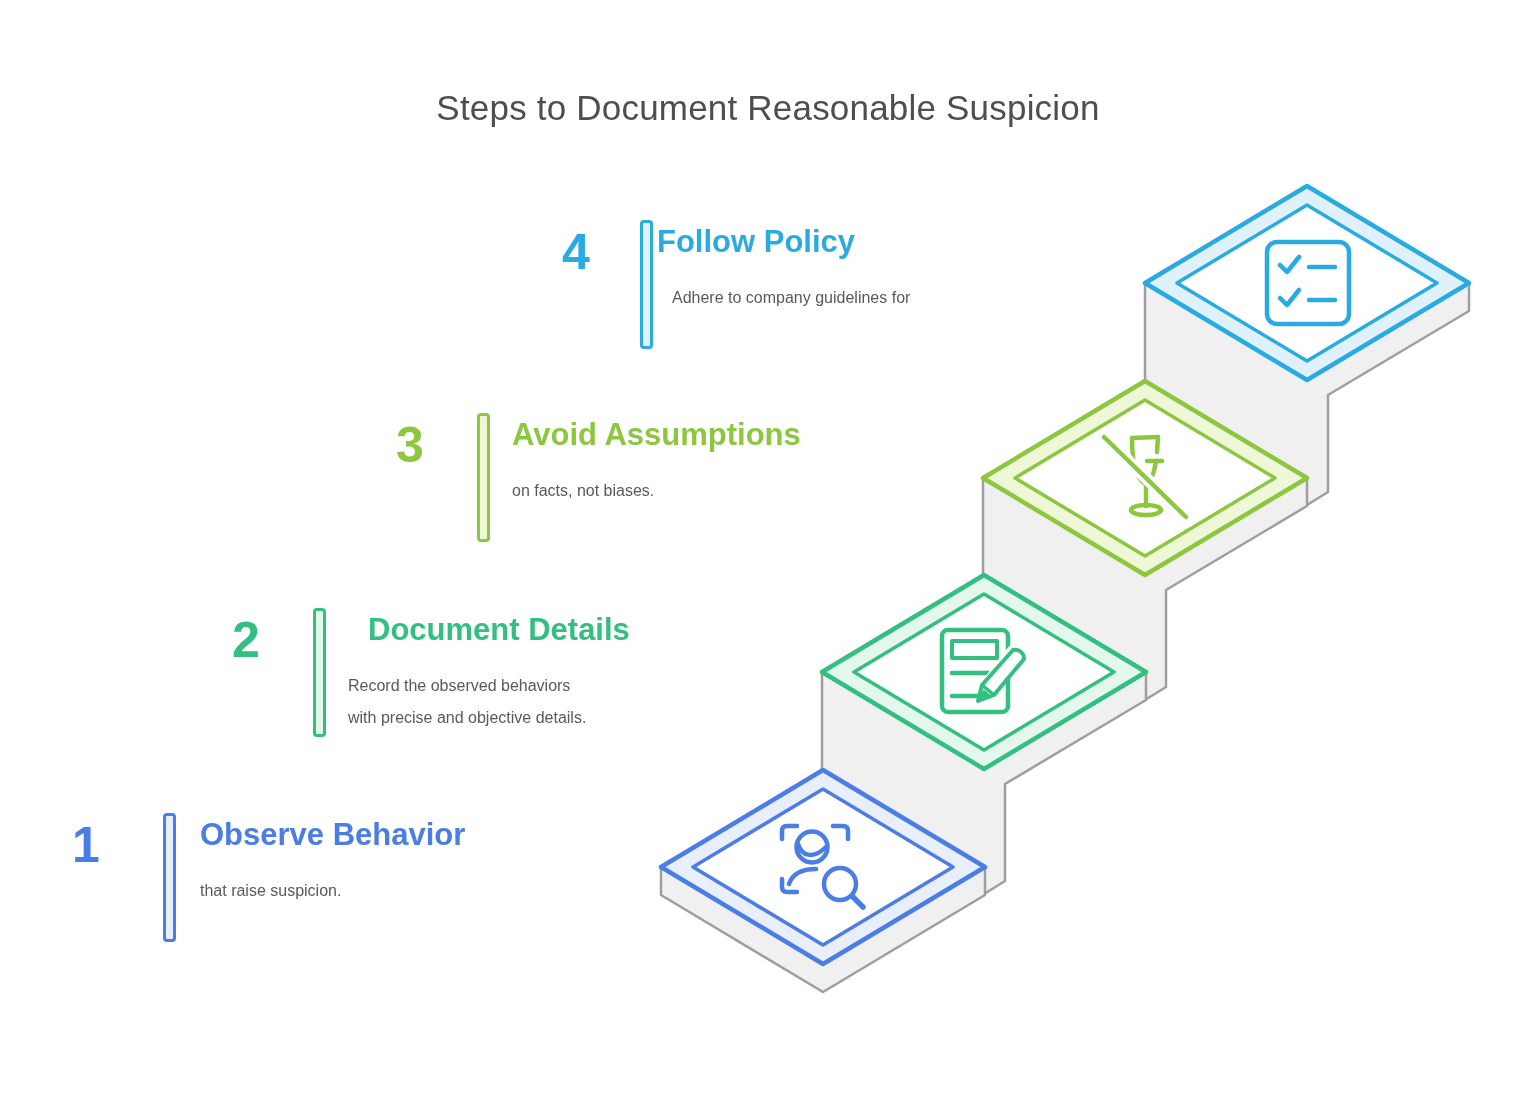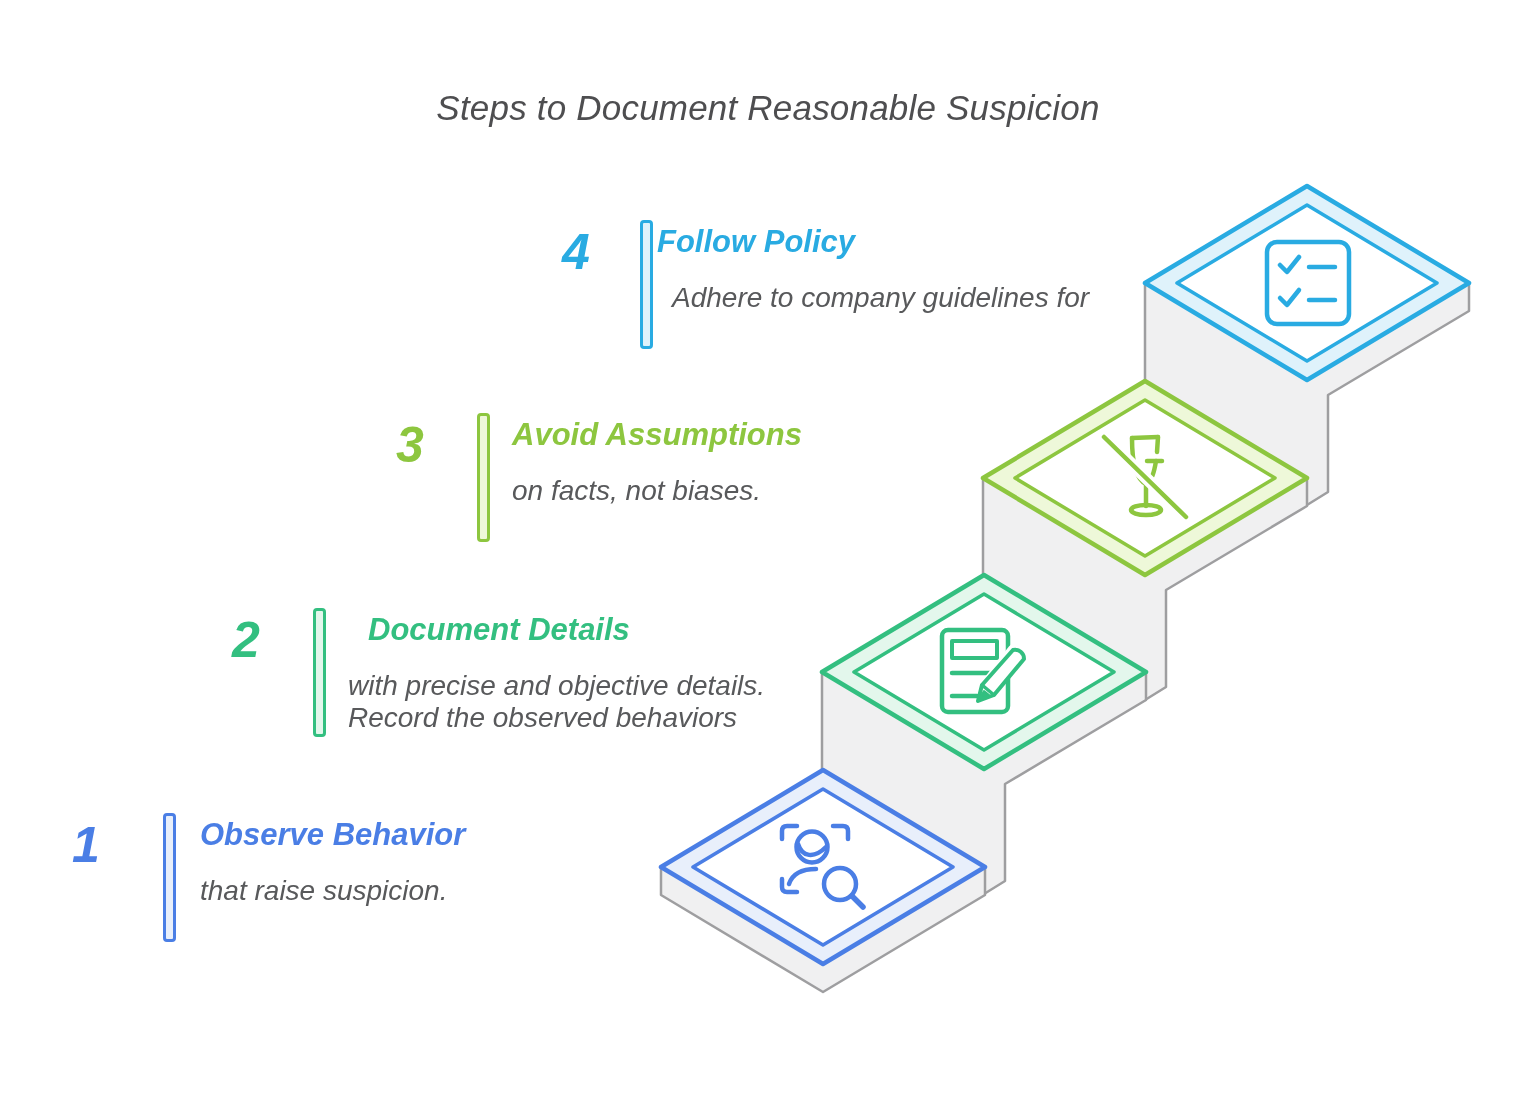--- a/index.html
+++ b/index.html
@@ -1,28 +1,27 @@
 <!DOCTYPE html>
 <html><head>
 <meta charset="utf-8">
 <style>
   html,body{margin:0;padding:0;background:#fff;}
   .canvas{
     position:relative;width:1536px;height:1095px;background:#fff;overflow:hidden;
     font-family:"Liberation Sans",sans-serif;
-    font-style:italic;
   }
   .page-title{
     position:absolute;left:0;right:0;top:88px;margin:0;text-align:center;
     font-size:35px;font-weight:500;color:var(--title-color);letter-spacing:.2px;
   }
   .num{position:absolute;width:60px;text-align:center;font-size:50px;font-weight:700;line-height:56px;}
   .bar{position:absolute;width:13px;height:129px;border-radius:4px;border:3.5px solid;box-sizing:border-box;}
   .stitle{position:absolute;margin:0;font-size:31px;font-weight:700;line-height:36px;white-space:nowrap;}
-  .desc{position:absolute;font-size:28px;line-height:32px;color:var(--desc-color);white-space:nowrap;}
+  .desc{position:absolute;font-size:16px;line-height:32px;color:var(--desc-color);white-space:nowrap;}
   .desc span{display:block;}
 
   .s1 .num,.s1 .stitle{color:var(--c1);}
   .s2 .num,.s2 .stitle{color:var(--c2);}
   .s3 .num,.s3 .stitle{color:var(--c3);}
   .s4 .num,.s4 .stitle{color:var(--c4);}
   .s1 .bar{border-color:var(--c1);background:var(--t1);}
   .s2 .bar{border-color:var(--c2);background:var(--t2);}
   .s3 .bar{border-color:var(--c3);background:var(--t3);}
   .s4 .bar{border-color:var(--c4);background:var(--t4);}
@@ -54,22 +53,22 @@
     <div class="desc">
       <span>that raise suspicion.</span>
     </div>
   </div>
 
   <div class="s2">
     <div class="num">2</div>
     <div class="bar"></div>
     <h2 class="stitle">Document Details</h2>
     <div class="desc">
+      <span>Record the observed behaviors</span>
       <span>with precise and objective details.</span>
-      <span>Record the observed behaviors</span>
     </div>
   </div>
 
   <div class="s3">
     <div class="num">3</div>
     <div class="bar"></div>
     <h2 class="stitle">Avoid Assumptions</h2>
     <div class="desc">
       <span>on facts, not biases.</span>
     </div>

